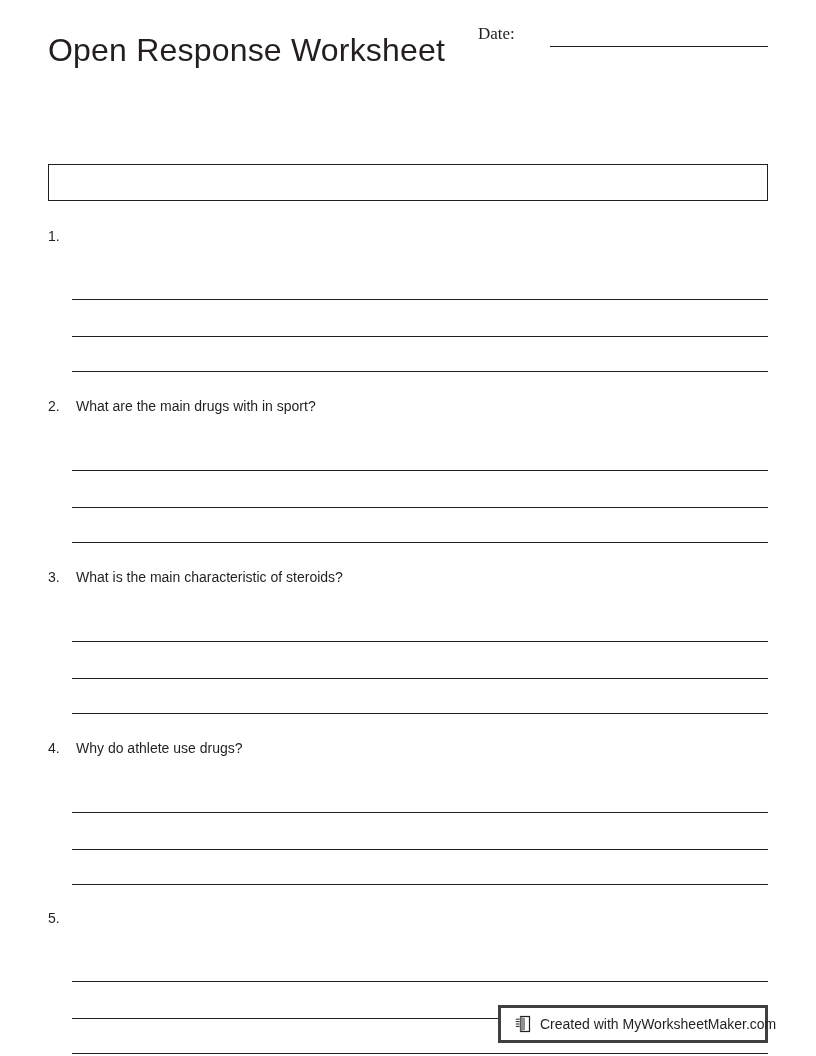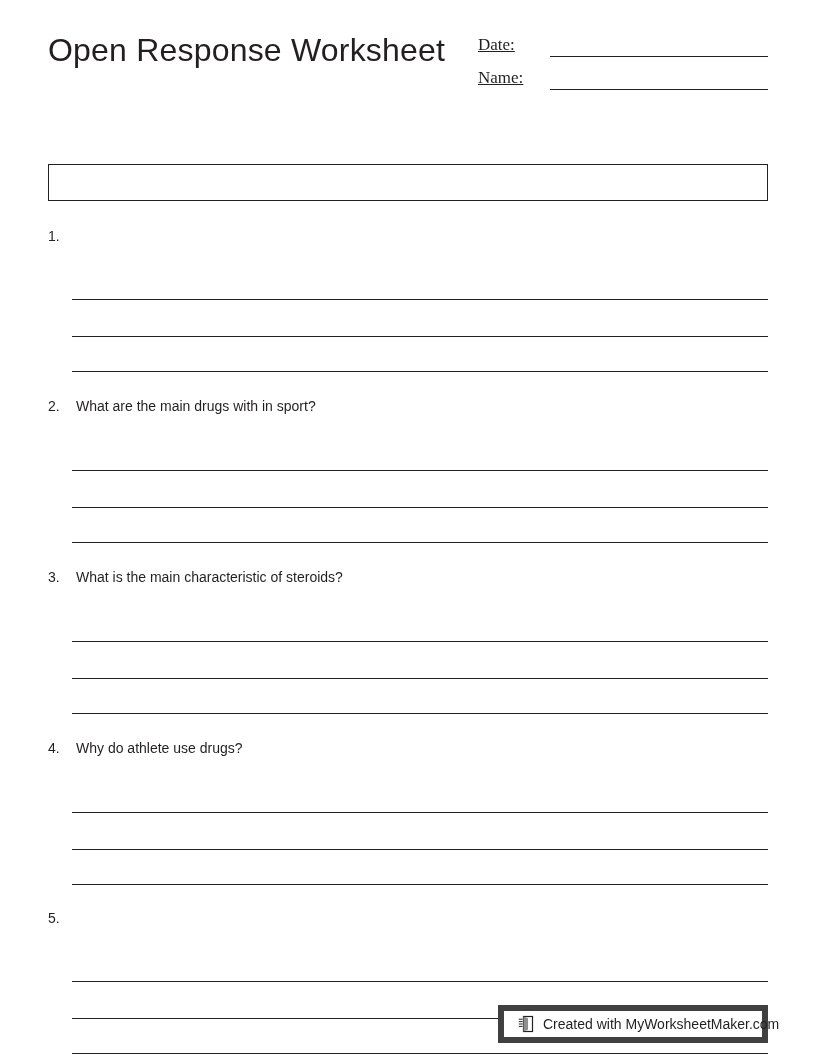--- a/index.html
+++ b/index.html
@@ -41,23 +41,21 @@
     white-space: nowrap;
   }
   .meta-block {
     position: absolute;
     right: 0;
     top: 0;
     width: 290px;
   }
   .meta-row {
     display: flex;
-    align-items: flex-end;
     height: 33px;
-    text-decoration: underline;
   }
   .meta-label {
     font-family: "Liberation Serif", serif;
     font-size: 17px;
     color: #231f20;
     width: 72px;
     text-align: left;
     padding-bottom: 2px;
   }
   .meta-label.name-label {
@@ -127,21 +125,21 @@
     height: 34px;
   }
 
   
   .footer-badge {
     position: absolute;
     left: 498px;
     top: 1005px;
     width: 270px;
     height: 38px;
-    border: 6px solid #404040;
+    border: 3px solid #404040;
     box-sizing: border-box;
     background: #ffffff;
     display: flex;
     align-items: center;
     padding-left: 14px;
   }
   .badge-icon {
     width: 18px;
     height: 18px;
     margin-right: 7px;
@@ -158,24 +156,20 @@
 <body>
 
 <div class="page">
 
   <div class="header">
     <div class="worksheet-title">Open Response Worksheet</div>
 
     <div class="meta-block">
       <div class="meta-row">
         <span class="meta-label">Date:</span>
-        <span class="meta-line"></span>
-      </div>
-      <div class="meta-row">
-        <span class="meta-label name-label">Name:</span>
         <span class="meta-line"></span>
       </div>
     </div>
   </div>
 
   <div class="answer-box">
     <span class="answer-box-text" placeholder=""></span>
   </div>
 
   <div class="questions">

